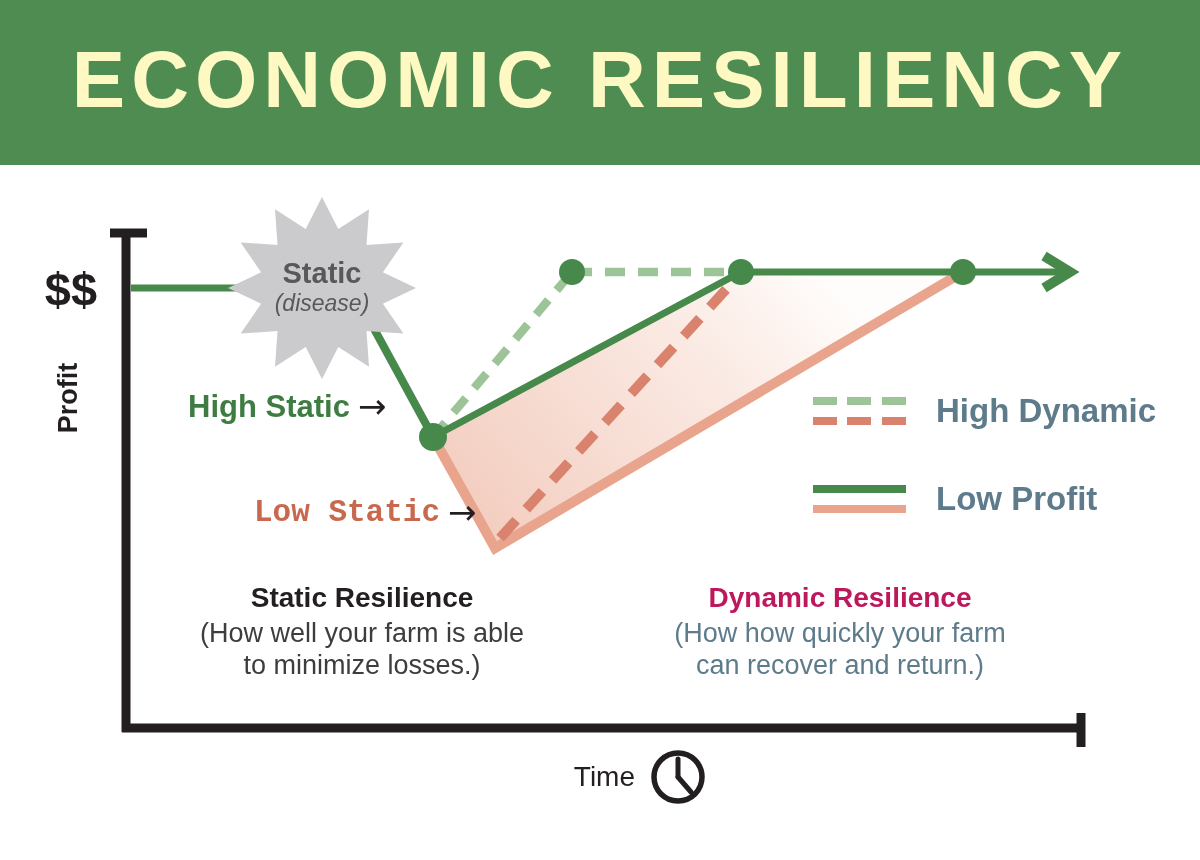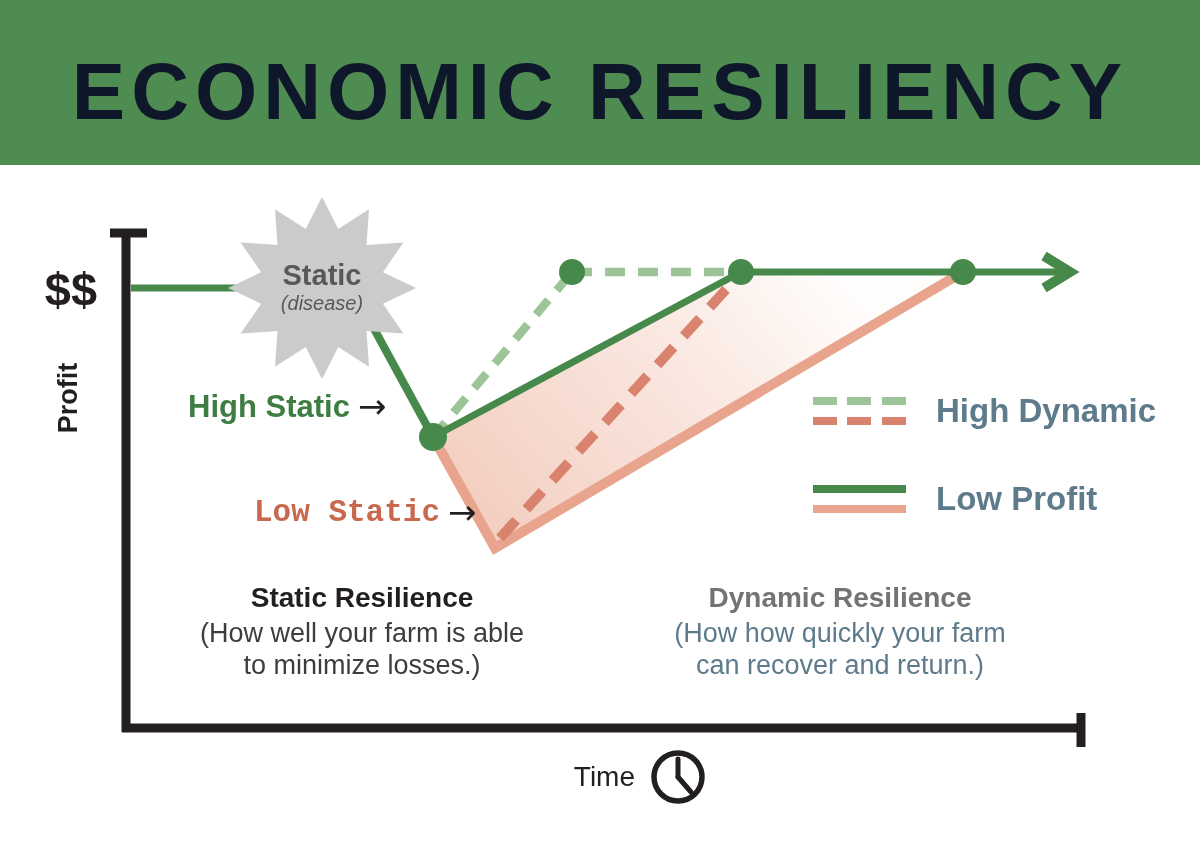--- a/index.html
+++ b/index.html
@@ -2,36 +2,36 @@
 <html><head>
 <meta charset="utf-8">
 <style>
   html,body{margin:0;padding:0;background:#ffffff;}
   .stage{
     position:relative;width:1200px;height:860px;overflow:hidden;
     font-family:"Liberation Sans","DejaVu Sans",sans-serif;background:#ffffff;
   }
   .header{position:absolute;left:0;top:0;width:1200px;height:165px;background:#4e8c52;}
   .header h1{
-    margin:12px;line-height:160px;text-align:center;color:#0f172a;
+    margin:0;line-height:160px;text-align:center;color:#fef9c3;
     font-size:80px;font-weight:bold;letter-spacing:6px;white-space:nowrap;
   }
   .canvas{position:absolute;left:0;top:0;}
   .abs{position:absolute;}
   .dollar{left:34px;top:262px;width:74px;text-align:center;font-size:47px;font-weight:bold;color:#231f20;}
   .profit{
     left:68px;top:398px;transform:translate(-50%,-50%) rotate(-90deg);
     font-size:27px;font-weight:bold;color:#231f20;white-space:nowrap;
   }
   .shock-label{
     left:322px;top:287px;transform:translate(-50%,-50%);
     text-align:center;color:#58585a;line-height:1.15;white-space:nowrap;
   }
   .shock-title{font-size:29px;font-weight:bold;}
-  .shock-sub{font-size:20px;font-style:italic;}
+  .shock-sub{font-size:23px;font-style:italic;}
   .pointer-row{display:flex;align-items:flex-start;gap:8px;white-space:nowrap;}
   .pointer-row .arrow{font-family:"DejaVu Sans",sans-serif;font-size:34px;color:#231f20;line-height:1;}
   .high-static{left:188px;top:389px;}
   .high-static .pointer-label{font-size:31px;font-weight:bold;color:#3e7d42;}
   .low-static{left:254px;top:495px;}
   .low-static .pointer-label{font-size:31px;font-weight:bold;color:#c8694f;font-family:Liberation Mono, monospace;}
   .legend{left:813px;top:392px;}
   .legend-row{display:flex;align-items:center;gap:30px;}
   .legend-row + .legend-row{margin-top:50px;}
   .swatches{display:flex;flex-direction:column;gap:12px;}
@@ -40,21 +40,21 @@
   .sw.dash-salmon{background:repeating-linear-gradient(90deg,#d9826d 0 24px,transparent 24px 34.5px);}
   .sw.solid-green{background:#47894b;}
   .sw.solid-salmon{background:#e8a48c;}
   .legend-label{font-size:33px;font-weight:bold;color:#5d7b8b;white-space:nowrap;}
   .caption{width:400px;text-align:center;line-height:1.2;}
   .caption .cap-title{font-size:28px;font-weight:bold;margin-bottom:2px;}
   .caption .cap-line{font-size:27px;}
   .caption-static{left:162px;top:581px;color:#3d3d3f;}
   .caption-static .cap-title{color:#231f20;}
   .caption-dynamic{left:640px;top:581px;color:#5d7b8b;}
-  .caption-dynamic .cap-title{color:#737373;}
+  .caption-dynamic .cap-title{color:#be185d;}
   .time-label{left:540px;top:761px;width:95px;text-align:right;font-size:28px;font-weight:normal;color:#231f20;}
 </style>
 </head>
 <body>
 
 <div class="stage">
 
   <div class="header">
     <h1>ECONOMIC RESILIENCY</h1>
   </div>

